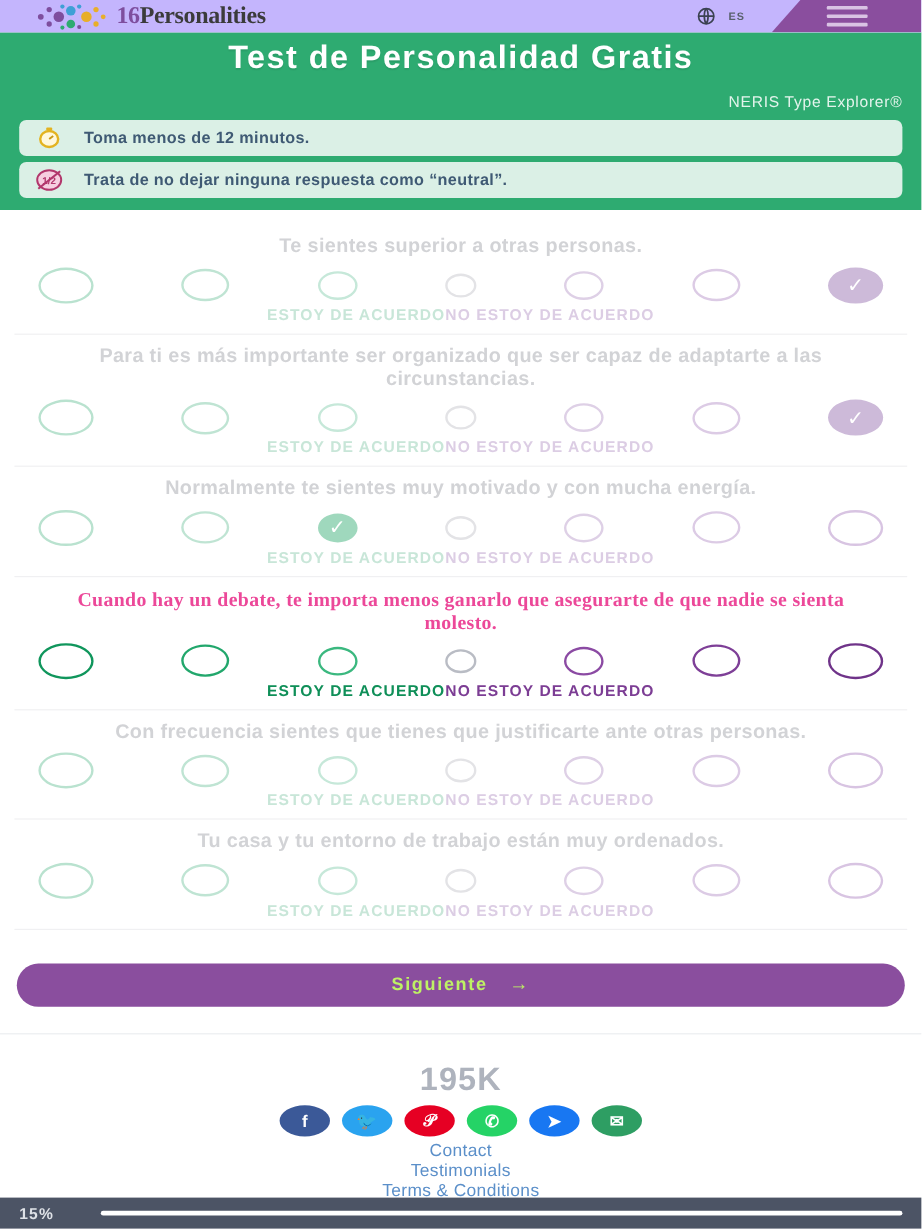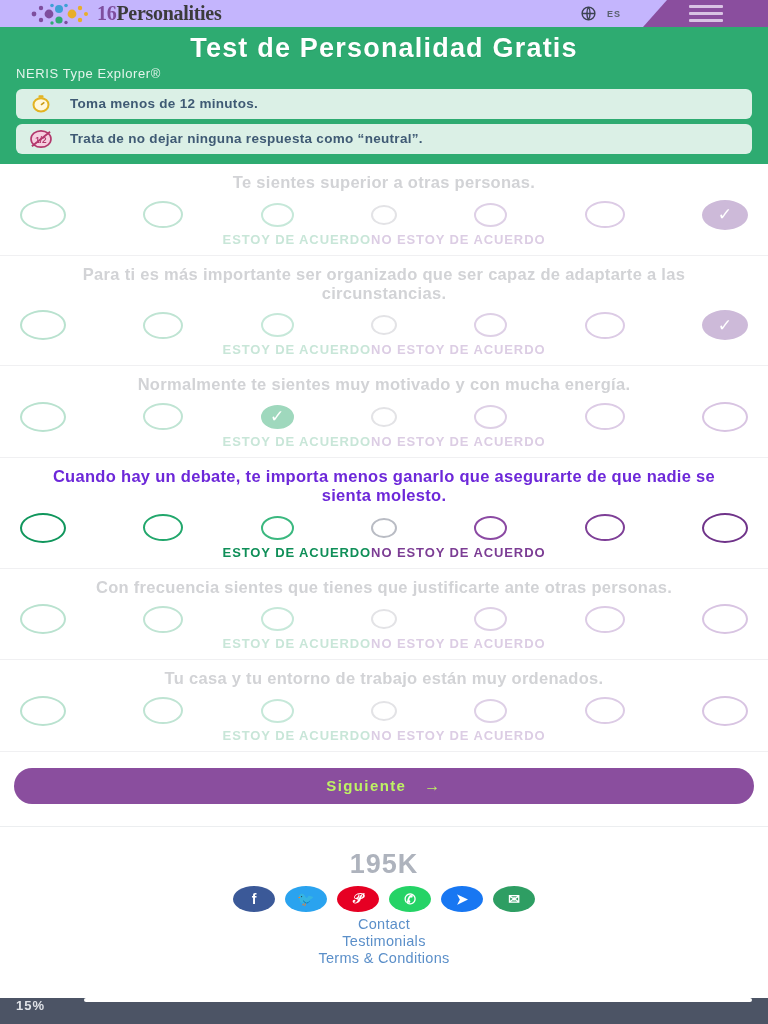--- a/index.html
+++ b/index.html
@@ -34,42 +34,42 @@
   .burger-lines { width: 34px; }
   .burger-lines span { display:block; height:3px; background:#d9c3e4; margin:4px 0; border-radius:1px; }
 
   
   .hero { background: #2eab71; padding: 6px 16px 10px 16px; }
   .hero-title {
     color: #ffffff; text-align: center; font-weight: bold;
     font-size: 27px; letter-spacing: 1.2px; line-height: 1.15;
     text-shadow: 0 1px 1px rgba(0,0,0,.08);
   }
-  .hero-sub { color: #e3f4ec; text-align: left; font-size: 13px; letter-spacing: .6px; margin-top: 2px; }
+  .hero-sub { color: #e3f4ec; text-align: right; font-size: 13px; letter-spacing: .6px; margin-top: 13px; }
   .tips { margin-top: 8px; display: flex; flex-direction: column; gap: 5px; }
   .tip {
     background: #dbf0e6; border-radius: 6px; padding: 4px 10px;
     display: flex; align-items: center; gap: 14px; min-height: 25px;
   }
   .tip-ico { width: 30px; height: 22px; flex: 0 0 30px; display:flex; align-items:center; justify-content:center; }
   .tip-text { color: #3f5a74; font-size: 13.5px; font-weight: bold; letter-spacing: .3px; line-height: 1.15; }
 
   
-  .questions { padding: 0; }
+  .questions { padding: 12px; }
   .q {
     border-bottom: 1px solid #f0f0f2;
     padding: 9px 14px 8px 14px;
   }
   .q:last-of-type { border-bottom: 1px solid #f0f0f2; }
   .q-text {
     text-align: center; font-weight: bold; font-size: 16.5px;
     letter-spacing: .3px; line-height: 1.18; color: #d2d3d6;
     padding: 0 12px 0 12px;
   }
-  .q.active .q-text { color: #6d28d9; }
+  .q.active .q-text { color: #ec4899; font-family: Liberation Serif, serif; }
 
   .scale { display: flex; align-items: center; justify-content: space-between; margin-top: 7px; padding: 0 6px; }
   .opt { border-radius: 50%; border-style: solid; background: transparent; display:flex; align-items:center; justify-content:center; }
   
   .s0 { width: 46px; height: 30px; border-width: 2px; }
   .s1 { width: 40px; height: 27px; border-width: 2px; }
   .s2 { width: 33px; height: 24px; border-width: 2px; }
   .s3 { width: 26px; height: 20px; border-width: 2px; }
   .s4 { width: 33px; height: 24px; border-width: 2px; }
   .s5 { width: 40px; height: 27px; border-width: 2px; }
@@ -122,21 +122,21 @@
     display: flex; align-items: center; justify-content: center;
     color: #fff; font-weight: bold; font-size: 14px;
   }
   .copyright { margin-top: 15px; color: #b9bec7; font-size: 14.5px; letter-spacing: .3px; }
   .flinks { margin-top: 4px; display: flex; flex-direction: column; gap: 1px; }
   .flink { color: #5b8fc9; font-size: 14.5px; letter-spacing: .3px; text-decoration: none; }
 
   
   .progress {
     position: absolute; left: 0; bottom: 0; width: 768px; height: 26px;
-    background: #4c5465; display: flex; padding: 0 16px; gap: 26px;
+    background: #4c5465; display: flex; align-items: center; padding: 0 16px; gap: 26px;
   }
   .progress-pct { color: #dfe2e7; font-size: 13px; font-weight: bold; letter-spacing: 1px; min-width: 42px; }
   .progress-track { flex: 1; height: 4px; background: #ffffff; border-radius: 2px; overflow: hidden; }
   .progress-fill { height: 100%; background: #1f9d5f; }
 </style>
 </head>
 <body>
 
 <div class="page">
 

